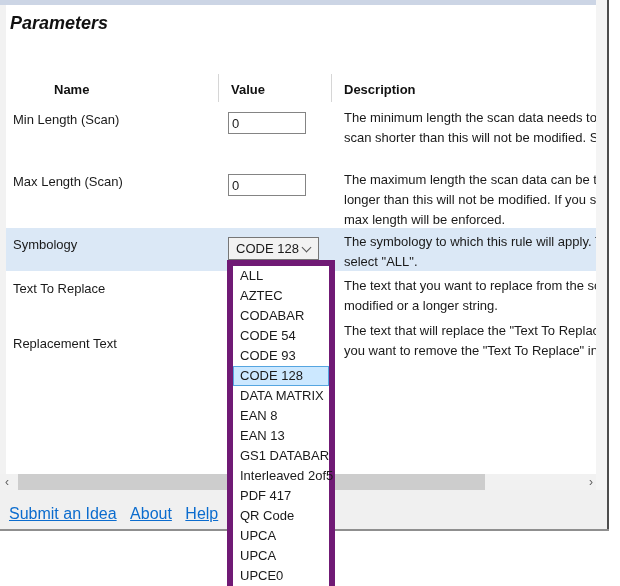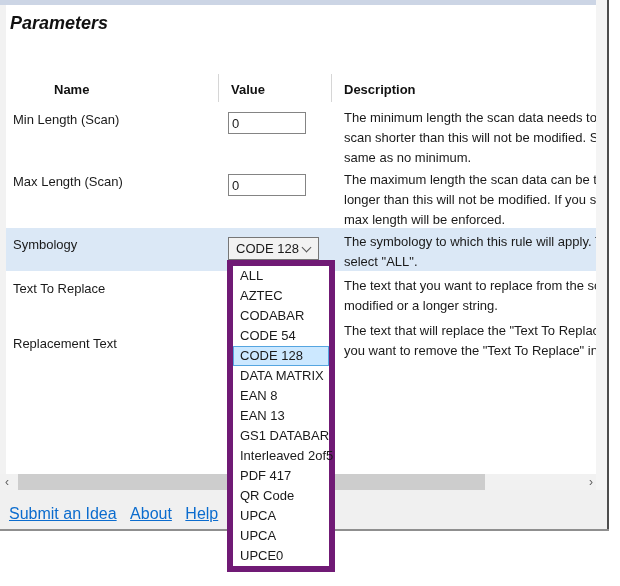--- a/index.html
+++ b/index.html
@@ -116,21 +116,20 @@
 <input class="abs val-input inp-max" type="text" value="0" style="">
 
 <div class="abs combobox">
   <span>CODE 128</span>
   <span class="chevron"></span>
 </div>
 
 <div class="abs desc-block desc-min">
   <div>The minimum length the scan data needs to be to a</div>
   <div>scan shorter than this will not be modified. Setting t</div>
-  <div>same as no minimum.</div>
 </div>
 <div class="abs desc-block desc-max">
   <div>The maximum length the scan data can be to apply</div>
   <div>longer than this will not be modified. If you set this</div>
   <div>max length will be enforced.</div>
 </div>
 <div class="abs desc-block desc-sym">
   <div>The symbology to which this rule will apply. To allow</div>
   <div>select "ALL".</div>
 </div>
@@ -154,20 +153,21 @@
   <a>Submit an Idea</a>
   <a>About</a>
   <a>Help</a>
 </div>
 
 <div class="abs dropdown">
   <div class="option">ALL</div>
   <div class="option">AZTEC</div>
   <div class="option">CODABAR</div>
   <div class="option">CODE 54</div>
+  <div class="option">CODE 93</div>
   <div class="option selected">CODE 128</div>
   <div class="option">DATA MATRIX</div>
   <div class="option">EAN 8</div>
   <div class="option">EAN 13</div>
   <div class="option">GS1 DATABAR</div>
   <div class="option">Interleaved 2of5</div>
   <div class="option">PDF 417</div>
   <div class="option">QR Code</div>
   <div class="option">UPCA</div>
   <div class="option">UPCA</div>

